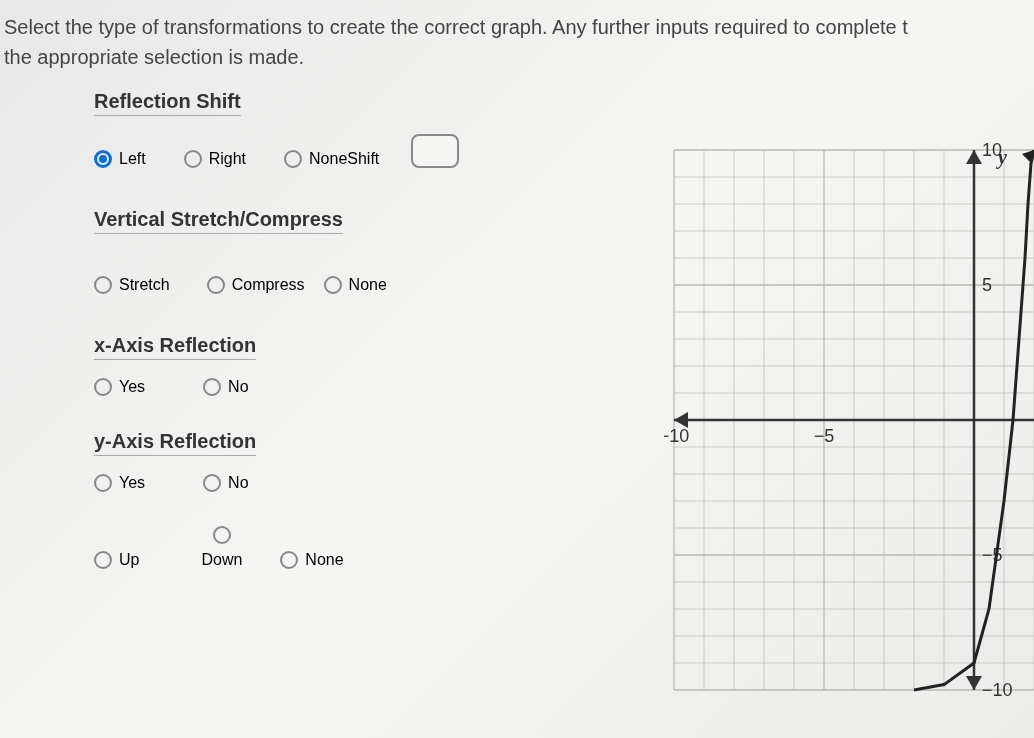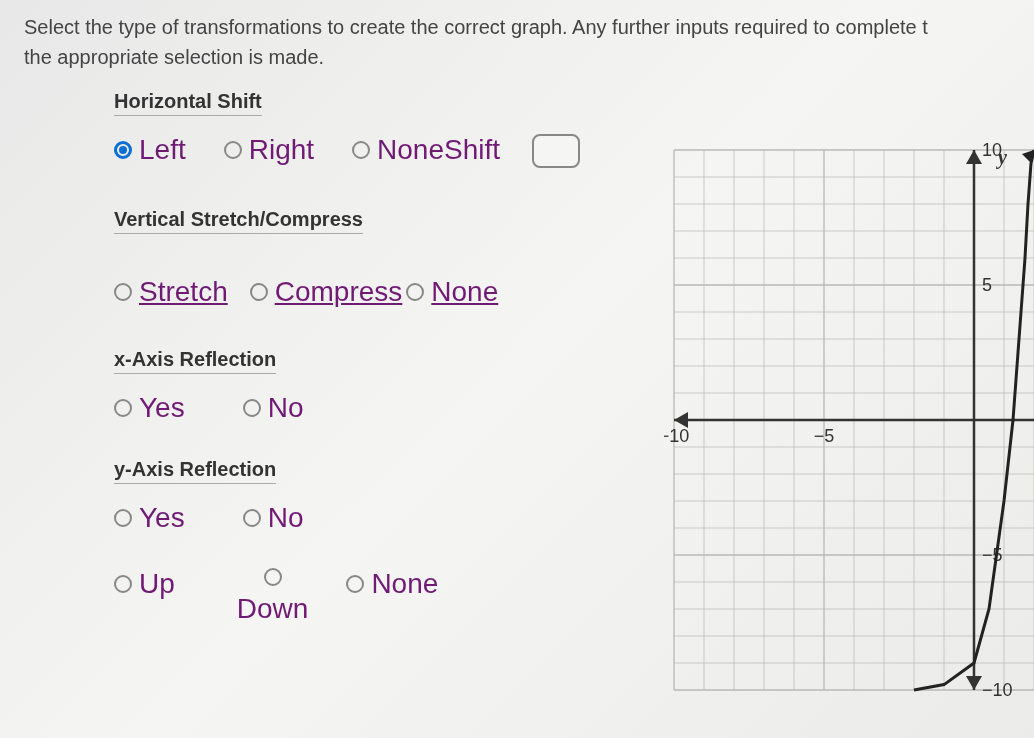--- a/index.html
+++ b/index.html
@@ -6,21 +6,21 @@
     body {
       font-family: -apple-system, BlinkMacSystemFont, "Segoe UI", Arial, sans-serif;
       background: linear-gradient(135deg, #e8e8e8 0%, #f5f5f3 50%, #ebebe9 100%);
       width: 1034px;
       height: 738px;
       overflow: hidden;
       color: #3a3a3a;
       position: relative;
     }
     .container {
-      padding: 12px 24px;
+      padding: 12px 4px;
       width: 100%;
       height: 100%;
       position: relative;
     }
     .instructions {
       font-size: 20px;
       line-height: 1.5;
       color: #444;
       margin-bottom: 18px;
     }
@@ -32,27 +32,27 @@
       font-weight: 700;
       font-size: 20px;
       color: #333;
       border-bottom: 1px solid #aaa;
       display: inline-block;
       padding-bottom: 2px;
       margin-bottom: 18px;
     }
     .option-row {
       display: flex;
-      align-items: flex-start;
+      align-items: flex-end;
       gap: 38px;
       margin-bottom: 40px;
-      font-size: 28px;
-      color: #701a75;
-    }
-    .option-row.tight { gap: 22px; text-decoration: underline; }
+      font-size: 16px;
+      color: #000000;
+    }
+    .option-row.tight { gap: 37px; }
     .radio-option {
       display: flex;
       align-items: center;
       gap: 7px;
       cursor: pointer;
     }
     .radio-circle {
       width: 18px;
       height: 18px;
       border: 2px solid #888;
@@ -99,21 +99,21 @@
 
 <div class="container">
   <div class="instructions">
     <span>Select the type of transformations to create the correct graph. Any further inputs required to complete t</span><br>
     <span>the appropriate selection is made.</span>
   </div>
 
   <div class="content">
 
     
-    <div class="section-heading">Horizontal Shift</div>
+    <div class="section-heading">Reflection Shift</div>
     <div class="option-row">
       <div class="radio-option">
         <span class="radio-circle selected"></span>
         <span>Left</span>
       </div>
       <div class="radio-option">
         <span class="radio-circle"></span>
         <span>Right</span>
       </div>
       <div class="radio-option">

